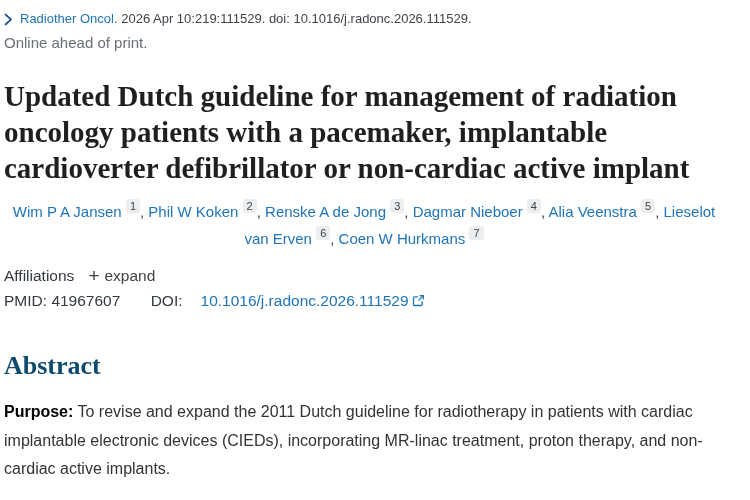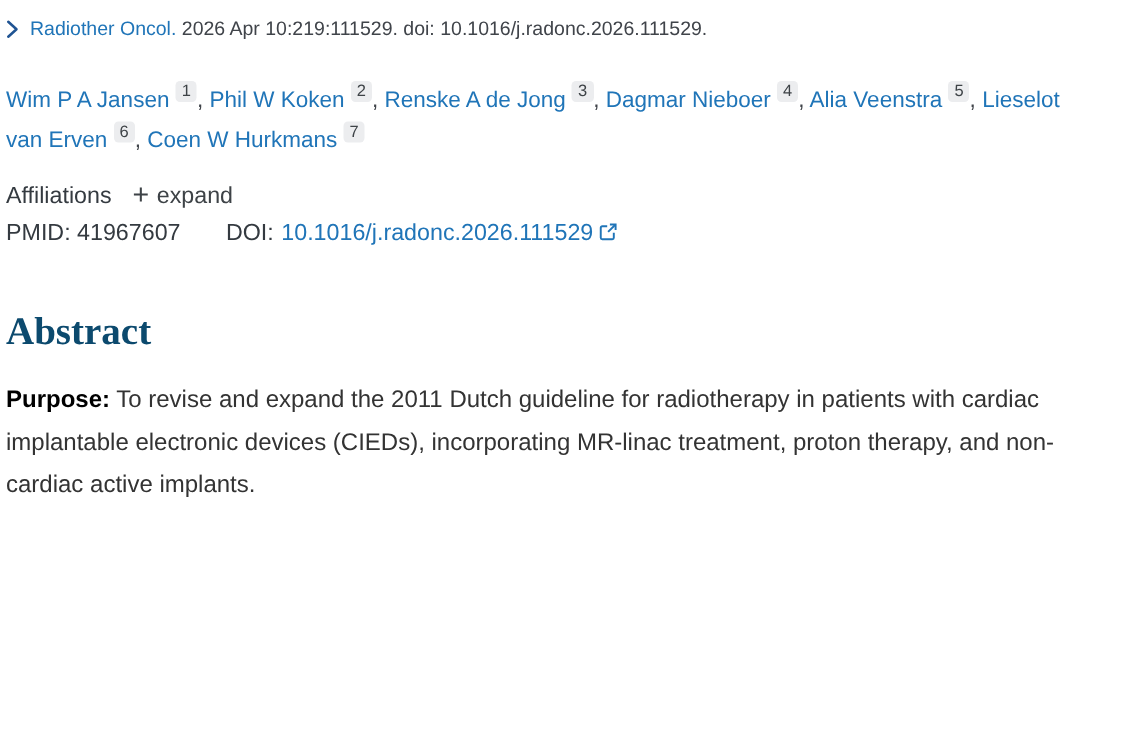--- a/index.html
+++ b/index.html
@@ -48,25 +48,26 @@
     font-size: 29px;
     line-height: 36px;
     color: #1f1f1f;
     margin: 24px 0 0 0;
     max-width: 746px;
     letter-spacing: 0px;
   }
 
   
   .authors {
-    margin-top: 23px;
+    margin-top: 12px;
     font-size: 15px;
     line-height: 27px;
     color: #40444a;
     max-width: 720px;
+    text-align: center;
   }
   .author {
     color: #2075b8;
     cursor: pointer;
   }
   .sup-badge {
     display: inline-block;
     background: #ecedef;
     border-radius: 3px;
     color: #3e4347;
@@ -111,21 +112,21 @@
     font-size: 15.5px;
     color: #343a40;
   }
   .id-label { color: #343a40; }
   .id-value { color: #343a40; }
   .doi-group { margin-left: 26px; }
   .doi-link {
     color: #2075b8;
     text-decoration: none;
     cursor: pointer;
-    margin-left: 5px;
+    margin-left: 18px;
   }
   .ext-icon {
     display: inline-block;
     margin-left: 3px;
     vertical-align: -1px;
   }
 
   
   h2.abstract-heading {
     font-family: "Liberation Serif", "DejaVu Serif", serif;
@@ -153,21 +154,23 @@
     <span class="chev">
       <svg width="9" height="13" viewBox="0 0 9 13">
         <polyline points="1.5,1.5 7,6.5 1.5,11.5" fill="none" stroke="#205493" stroke-width="1.7" stroke-linecap="round" stroke-linejoin="round"></polyline>
       </svg>
     </span>
     <span>
       <a class="journal-link">Radiother Oncol.</a>
       <span>2026 Apr 10:219:111529. doi: 10.1016/j.radonc.2026.111529.</span>
     </span>
   </div>
-
+  <div class="ahead">Online ahead of print.</div>
+
+  <h1 class="title">Updated Dutch guideline for management of radiation oncology patients with a pacemaker, implantable cardioverter defibrillator or non-cardiac active implant</h1>
 
   <div class="authors"><a class="author">Wim P A Jansen</a>&nbsp;<span class="sup-badge">1</span><span class="comma">, </span><a class="author">Phil W Koken</a>&nbsp;<span class="sup-badge">2</span><span class="comma">, </span><a class="author">Renske A de Jong</a>&nbsp;<span class="sup-badge">3</span><span class="comma">, </span><a class="author">Dagmar Nieboer</a>&nbsp;<span class="sup-badge">4</span><span class="comma">, </span><a class="author">Alia Veenstra</a>&nbsp;<span class="sup-badge">5</span><span class="comma">, </span><a class="author">Lieselot van Erven</a>&nbsp;<span class="sup-badge">6</span><span class="comma">, </span><a class="author">Coen W Hurkmans</a>&nbsp;<span class="sup-badge">7</span></div>
 
   <div class="affil-row">
     <span>Affiliations</span>
     <button class="expand-btn">
       <span class="plus-glyph">+</span>
       <span>expand</span>
     </button>
   </div>

